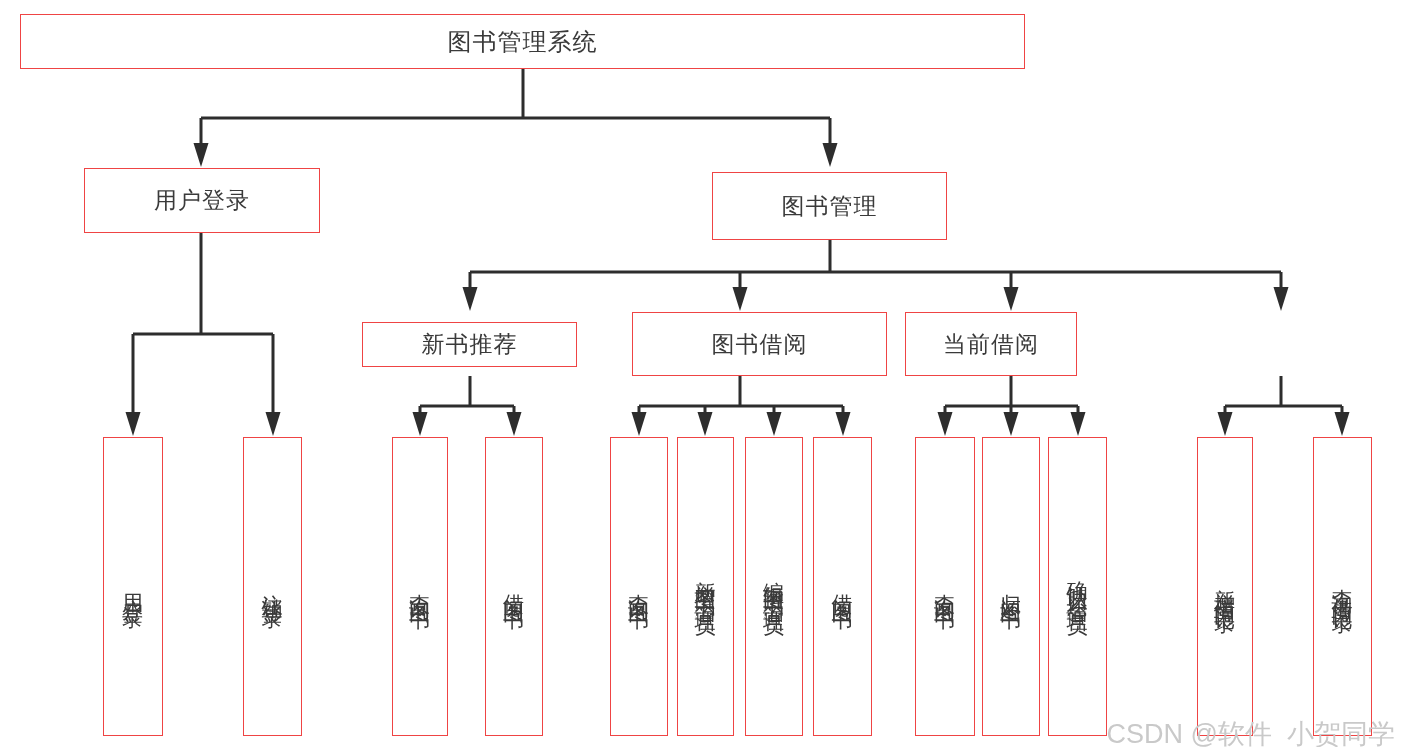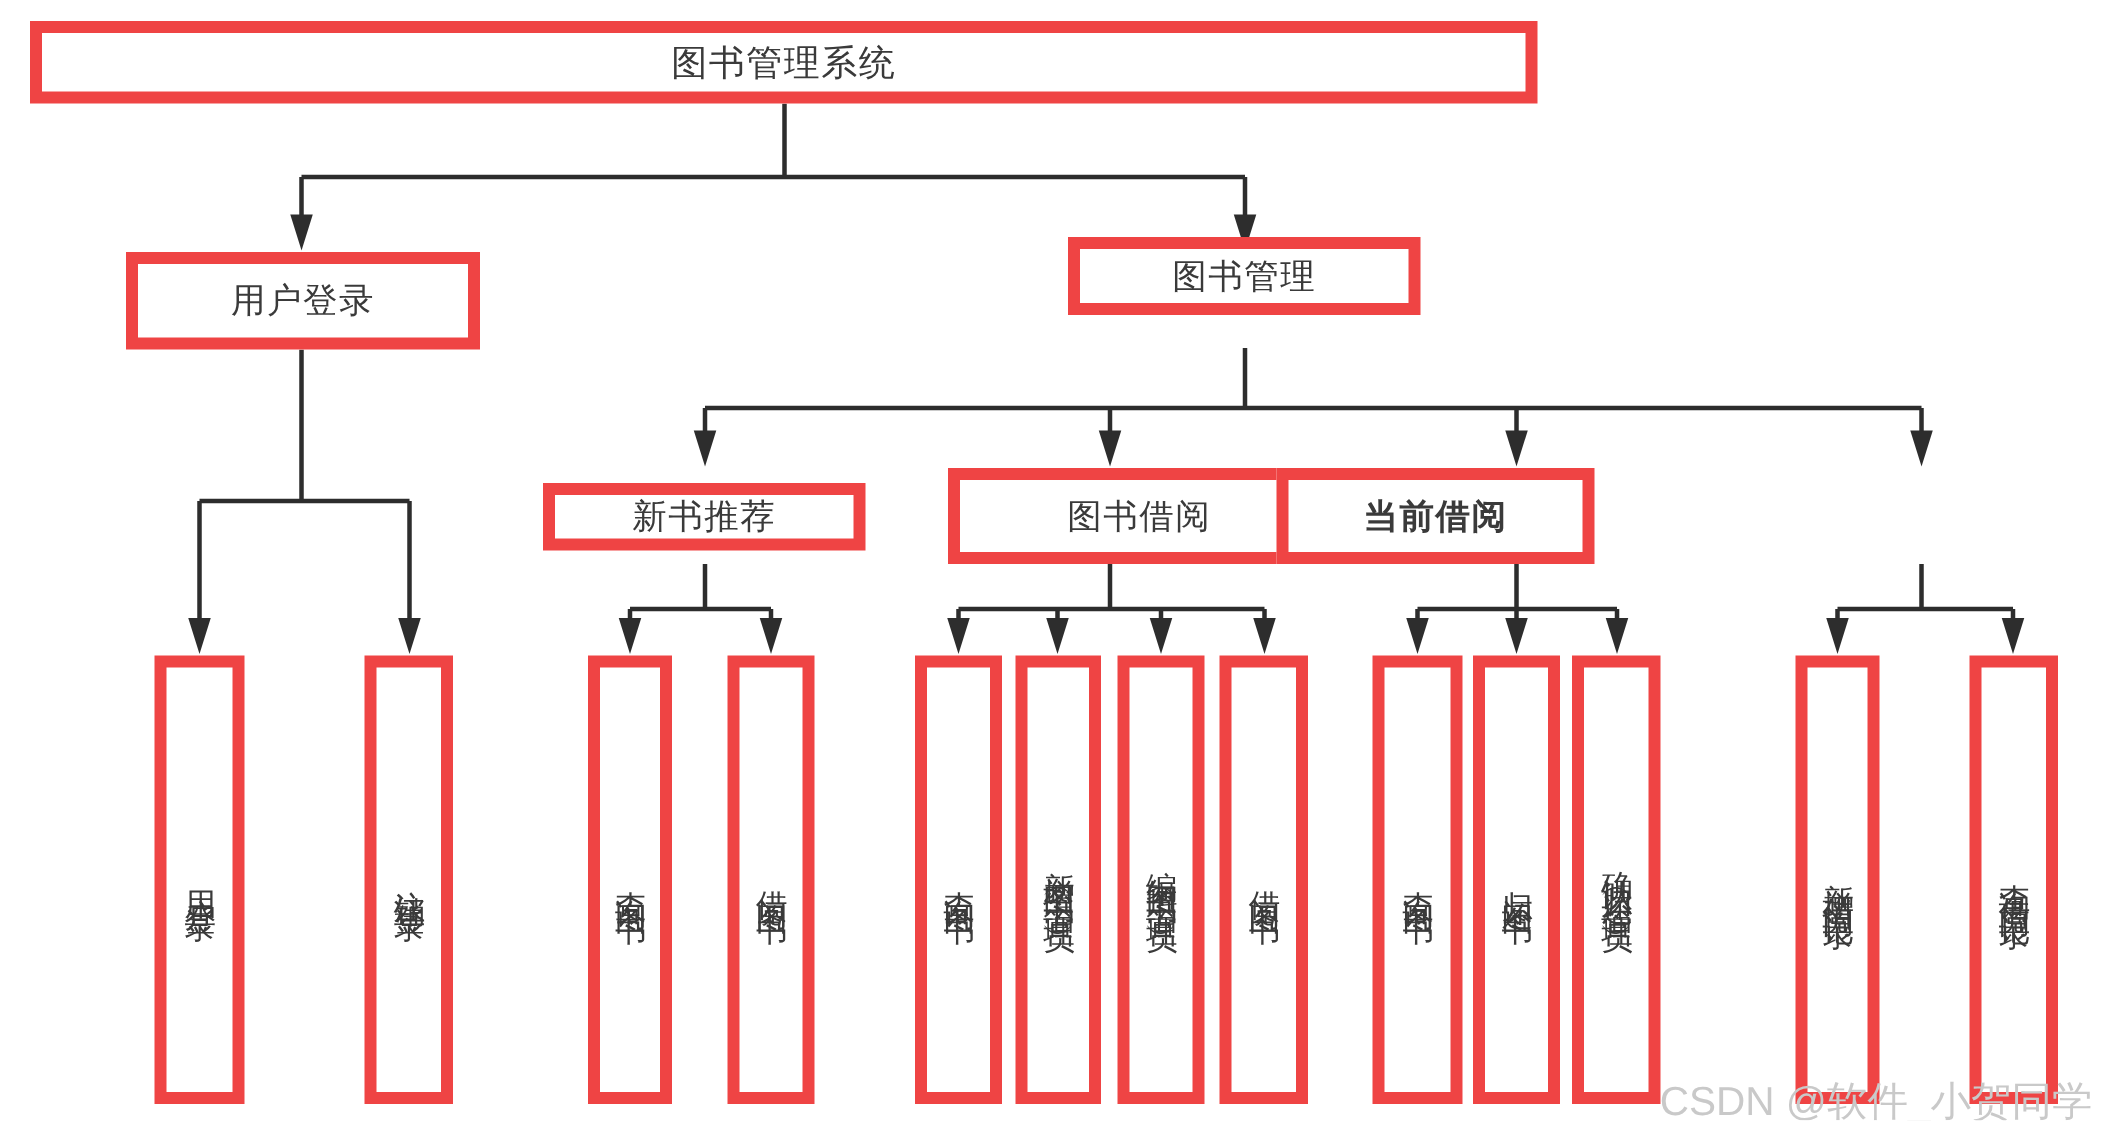--- a/index.html
+++ b/index.html
@@ -8,45 +8,45 @@
     width: 1405px;
     height: 747px;
     background: #ffffff;
     font-family: "Liberation Sans", "DejaVu Sans", sans-serif;
     overflow: hidden;
   }
   .wires { position: absolute; left: 0; top: 0; }
   .node {
     position: absolute;
     box-sizing: border-box;
-    border: 8px solid #ef4444;
+    border: 1px solid #ef4444;
     background: #ffffff;
     display: flex;
     align-items: center;
     justify-content: center;
     color: #3a3a3a;
   }
   .node .lbl { white-space: nowrap; }
   .h .lbl { font-size: 23px; letter-spacing: 1px; }
   .root-box .lbl { font-size: 24px; }
   .v .lbl {
     writing-mode: vertical-rl;
     font-size: 21px;
     letter-spacing: 5px;
     line-height: 1;
   }
   
   .root-box { left: 20px; top: 14px; width: 1005px; height: 55px; }
   
   .n-user-login { left: 84px;  top: 168px; width: 236px; height: 65px; }
-  .n-book-mgmt  { left: 712px; top: 158px; width: 235px; height: 52px; }
+  .n-book-mgmt  { left: 712px; top: 172px; width: 235px; height: 68px; }
   
   .n-new-rec   { left: 362px;  top: 322px; width: 215px; height: 45px; }
   .n-borrowing { left: 632px;  top: 312px; width: 255px; height: 64px; }
-  .n-current   { left: 851px;  top: 312px; width: 212px; height: 64px; font-weight: bold; }
+  .n-current   { left: 905px;  top: 312px; width: 172px; height: 64px; }
   .n-records   { left: 1172px; top: 312px; width: 218px; height: 64px; }
   
   .lf { top: 437px; height: 299px; }
   .lf-0-0 { left: 103px;  width: 60px; }
   .lf-0-1 { left: 243px;  width: 59px; }
   .lf-1-0 { left: 392px;  width: 56px; }
   .lf-1-1 { left: 485px;  width: 58px; }
   .lf-2-0 { left: 610px;  width: 58px; }
   .lf-2-1 { left: 677px;  width: 57px; }
   .lf-2-2 { left: 745px;  width: 58px; }

